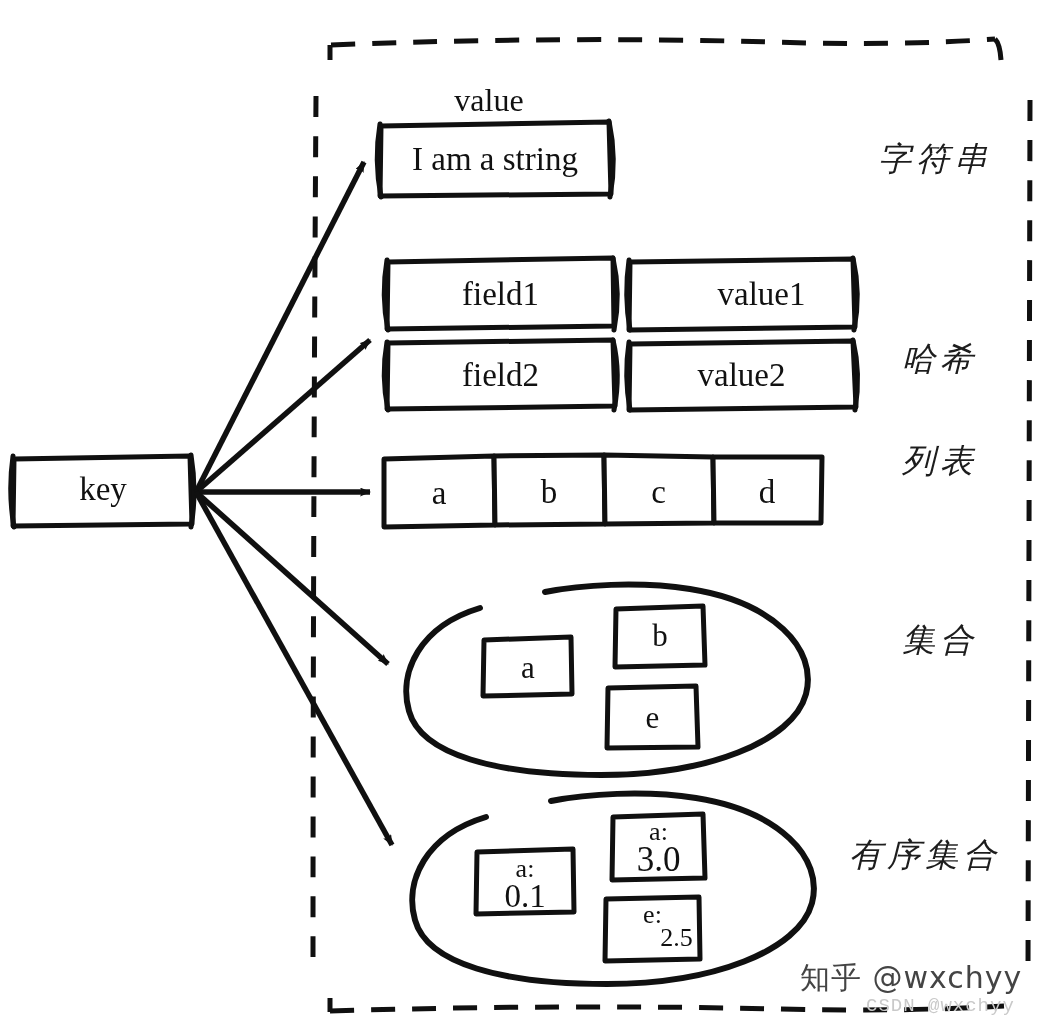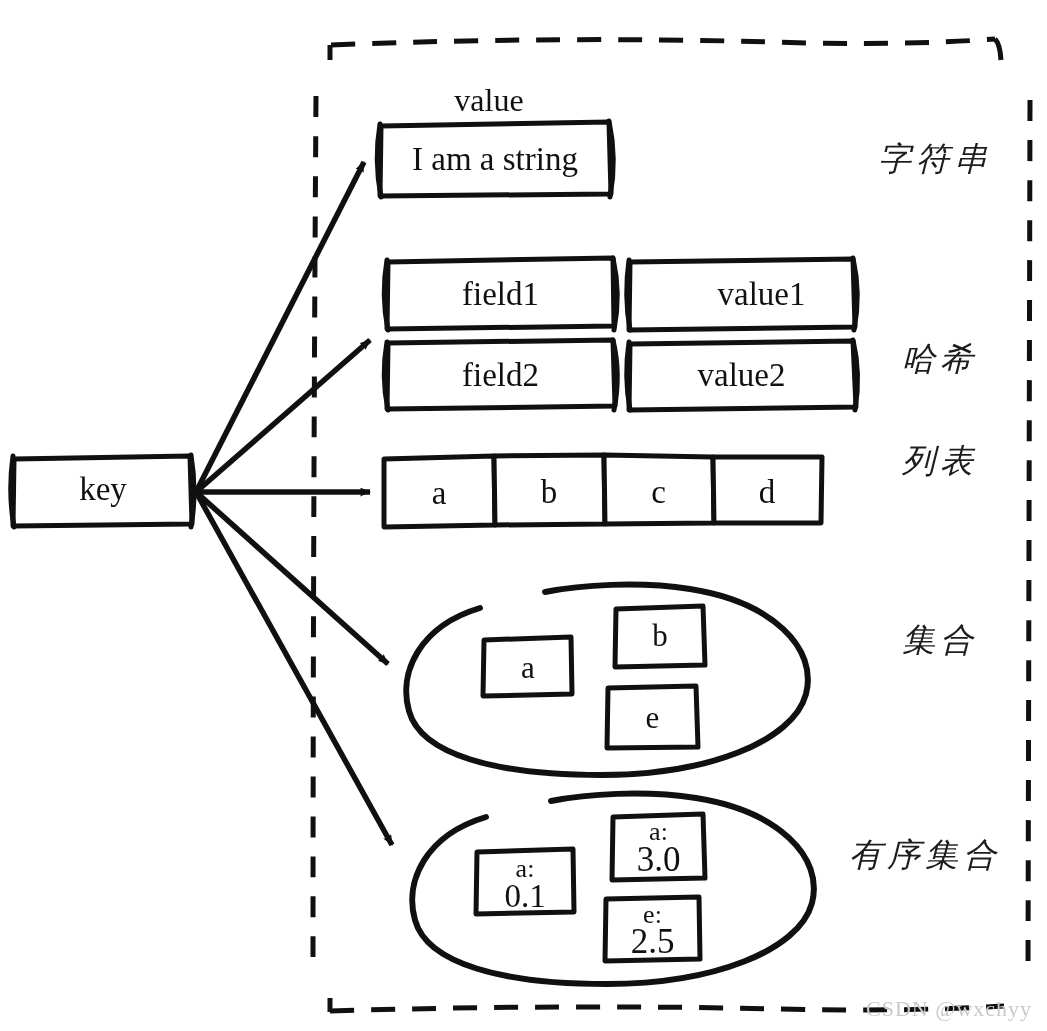--- a/index.html
+++ b/index.html
@@ -39,23 +39,23 @@
            letter-spacing: 5px;
            color: #1d1d1d; }
   .wm-zhihu {
     font-family: "DejaVu Sans", "Liberation Sans", sans-serif;
     color: #2b2b2b;
     opacity: .88;
     font-size: 30px;
     letter-spacing: 1px;
   }
   .wm-csdn {
-    font-family: Liberation Serif, serif;
+    font-family: Liberation Mono, monospace;
     color: #c9c9c9;
-    font-size: 22px;
+    font-size: 19px;
     letter-spacing: 1px;
   }
 </style>
 </head>
 <body>
 
 <div id="canvas">
 
   <svg class="layer" viewBox="0 0 1047 1031">
     <defs>
@@ -178,23 +178,24 @@
   <div class="lbl serif" style="left:616px; top:620px; width:88px; font-size:31px;">b</div>
   <div class="lbl serif" style="left:608px; top:702px; width:89px; font-size:31px;">e</div>
 
   <div class="lbl serif" style="left:477px; top:855px; width:96px; font-size:26px;">a:</div>
   <div class="lbl serif" style="left:477px; top:879px; width:96px; font-size:33px;">0.1</div>
 
   <div class="lbl serif" style="left:613px; top:818px; width:91px; font-size:26px;">a:</div>
   <div class="lbl serif" style="left:613px; top:842px; width:91px; font-size:35px;">3.0</div>
 
   <div class="lbl serif" style="left:606px; top:901px; width:93px; font-size:26px;">e:</div>
-  <div class="lbl serif" style="left:606px; top:924px; width:93px; font-size:35px;">2.5</div>
+  <div class="lbl serif" style="left:630px; top:924px; width:93px; font-size:26px;">2.5</div>
 
   <div class="lbl cjk" style="left:860px; top:142px; width:150px; font-size:33px;">字符串</div>
   <div class="lbl cjk" style="left:880px; top:342px; width:120px; font-size:33px;">哈希</div>
   <div class="lbl cjk" style="left:880px; top:444px; width:120px; font-size:33px;">列表</div>
   <div class="lbl cjk" style="left:880px; top:615px; width:120px; font-size:33px;margin-top:8px;">集合</div>
   <div class="lbl cjk" style="left:835px; top:838px; width:180px; font-size:33px;">有序集合</div>
 
+  <div class="lbl wm-zhihu" style="left:800px; top:962px; width:240px; text-align:left;">知乎 @wxchyy</div>
   <div class="lbl wm-csdn" style="left:866px; top:997px; width:180px; text-align:left;">CSDN @wxchyy</div>
 
 </div>
 
 </body></html>

